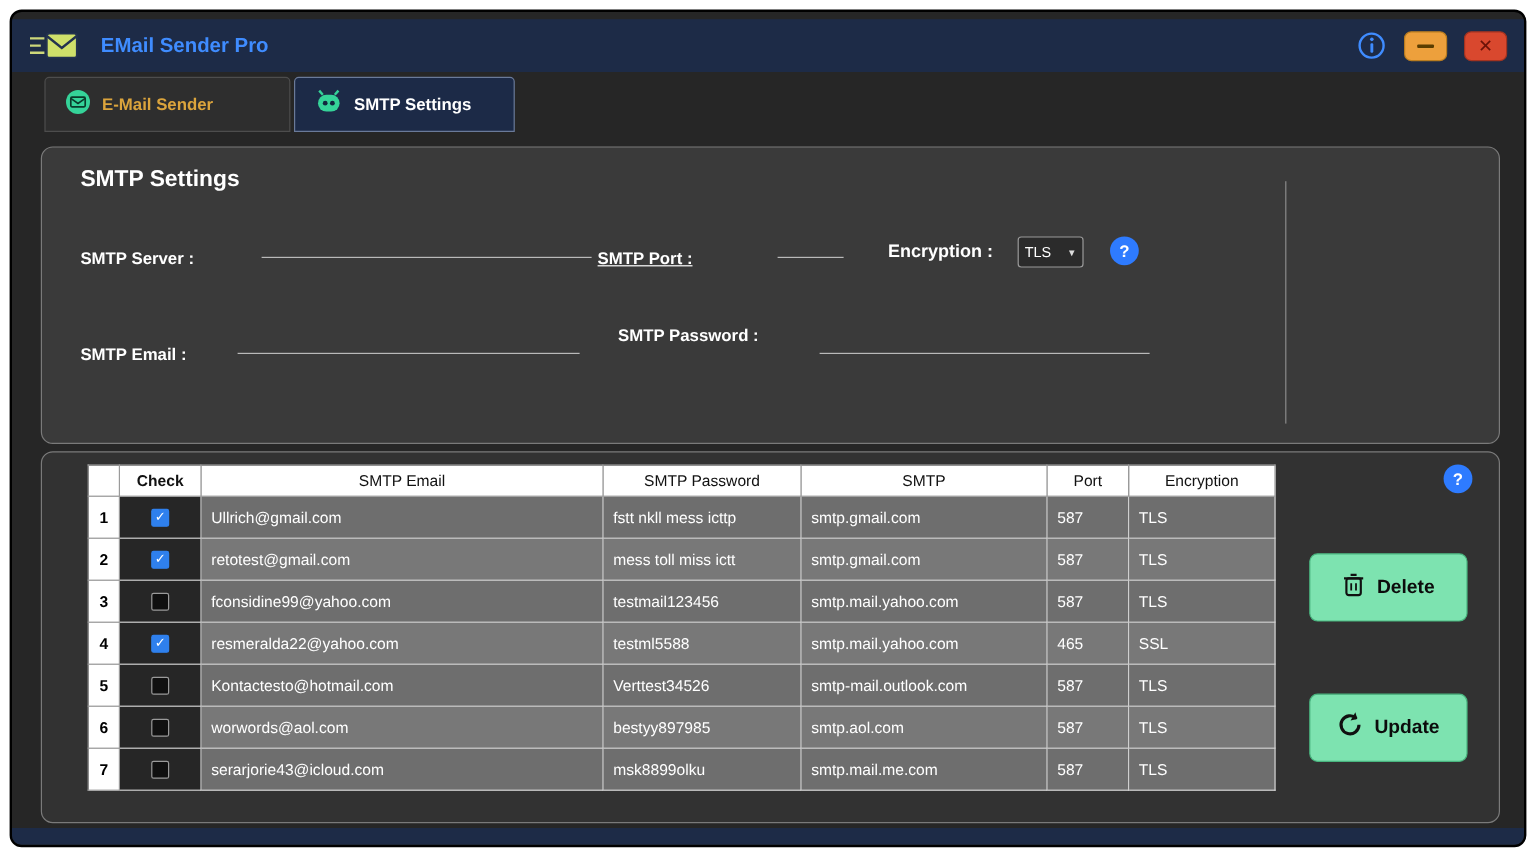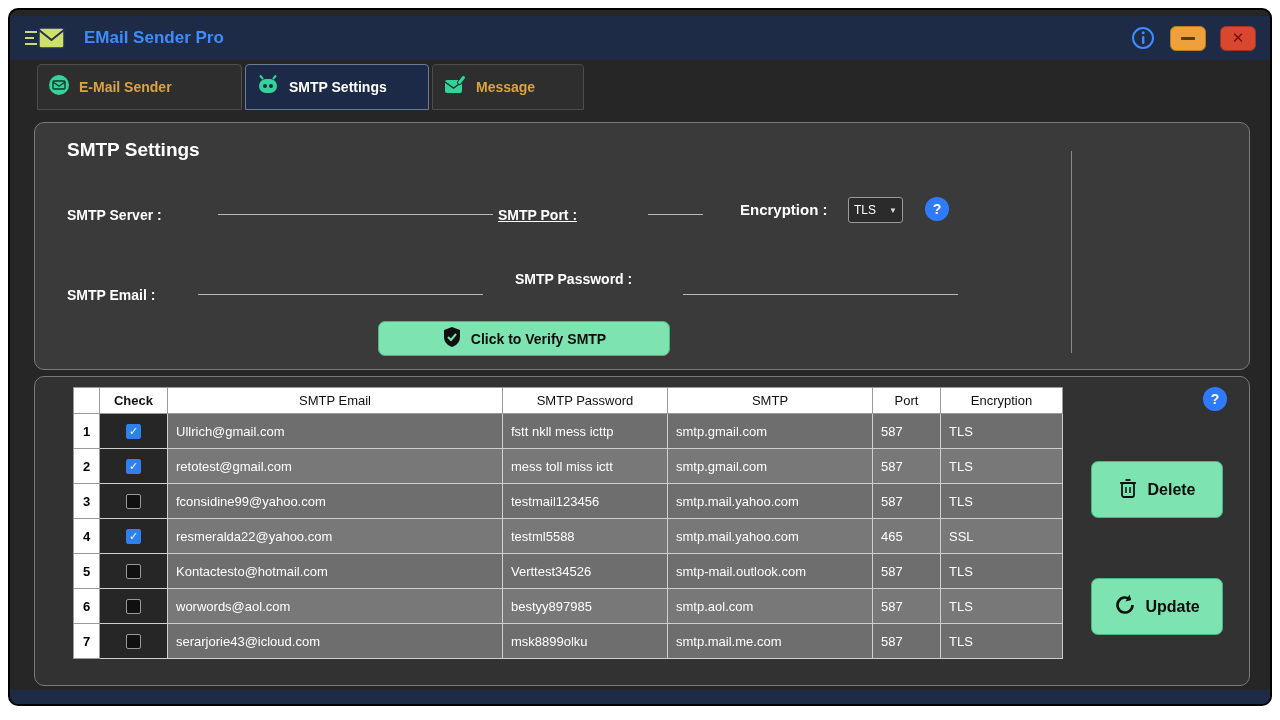--- a/index.html
+++ b/index.html
@@ -17,21 +17,21 @@
   .controls { position: absolute; right: 14px; top: 0; height: 44px; display: flex; align-items: center; gap: 14px; }
   .ctrl-info { width: 26px; height: 26px; display: flex; align-items: center; justify-content: center; cursor: pointer; }
   .ctrl-btn { width: 36px; height: 25px; border-radius: 6px; display: flex; align-items: center; justify-content: center; cursor: pointer; }
   .ctrl-min { background: #eda03c; border: 1px solid #b97c1f; }
   .ctrl-min .bar { width: 14px; height: 3px; background: #5a3d00; border-radius: 1px; }
   .ctrl-close { background: #d9482e; border: 1px solid #a33320; color: #6b1208; font-weight: bold; font-size: 15px; }
 
   
   .tabbar { position: absolute; left: 0; top: 54px; width: 100%; height: 48px; }
   .tab { position: absolute; top: 0; height: 46px; background: #2e2e2e; border: 1px solid #4d4d4d;
-    border-radius: 4px 4px 0 0; display: flex; align-items: center; gap: 9px; padding-left: 10px;
+    border-radius: 4px 4px 0 0; display: flex; align-items: center; gap: 9px; padding-left: 16px;
     cursor: pointer; }
   .tab .tab-label { font-size: 14px; font-weight: bold; color: #dba43c; }
   .tab.active { background: #1c2a47; border-color: #6a7a99; }
   .tab.active .tab-label { color: #ffffff; }
   .tab1 { left: 27px; width: 205px; }
   .tab2 { left: 235px; width: 184px; }
   .tab3 { left: 422px; width: 152px; }
 
   
   .panel { position: absolute; background: #3a3a3a; border: 1px solid #7a7a7a; border-radius: 10px; }
@@ -141,30 +141,20 @@
         <svg width="24" height="22" viewBox="0 0 24 22">
           <line x1="7" y1="5" x2="4" y2="1.5" stroke="#35d399" stroke-width="2"></line>
           <line x1="17" y1="5" x2="20" y2="1.5" stroke="#35d399" stroke-width="2"></line>
           <rect x="3" y="5" width="18" height="14" rx="7" fill="#35d399"></rect>
           <circle cx="9" cy="12" r="2" fill="#12263f"></circle>
           <circle cx="15" cy="12" r="2" fill="#12263f"></circle>
         </svg>
       </span>
       <span class="tab-label">SMTP Settings</span>
     </div>
-    <div class="tab tab3">
-      <span>
-        <svg width="24" height="22" viewBox="0 0 24 22">
-          <rect x="2" y="6" width="17" height="13" rx="2" fill="#35d399"></rect>
-          <path d="M2 8 l8.5 6 8.5-6" stroke="#0a3b2b" fill="none" stroke-width="1.5"></path>
-          <rect x="16.5" y="1" width="4" height="10" rx="1.2" fill="#35d399" stroke="#0a3b2b" stroke-width="1" transform="rotate(38 18.5 6)"></rect>
-        </svg>
-      </span>
-      <span class="tab-label">Message</span>
-    </div>
   </div>
 
   <div class="panel form-panel">
     <div class="form-heading">SMTP Settings</div>
 
     <div class="f-label lbl-server">SMTP Server :</div>
     <input class="u-input in-server" type="text" style="">
 
     <div class="f-label lbl-port">SMTP Port :</div>
     <input class="u-input in-port" type="text" style="">
@@ -175,29 +165,20 @@
       <span class="arrow">▼</span>
     </div>
     <div class="help-circle help1">?</div>
 
     <div class="f-label lbl-email">SMTP Email :</div>
     <input class="u-input in-email" type="text" style="">
 
     <div class="f-label lbl-pass">SMTP Password :</div>
     <input class="u-input in-pass" type="text" style="">
 
-    <div class="mint-btn verify-btn">
-      <span>
-        <svg width="20" height="22" viewBox="0 0 20 22">
-          <path d="M10 1 L18 4 V11 C18 16 14.5 19.5 10 21 C5.5 19.5 2 16 2 11 V4 Z" fill="#101010"></path>
-          <path d="M6 11 l3 3 5-6" stroke="#7de3b0" stroke-width="2" fill="none"></path>
-        </svg>
-      </span>
-      <span>Click to Verify SMTP</span>
-    </div>
 
     <div class="v-divider"></div>
 
   </div>
 
   <div class="panel table-panel">
     <table class="smtp-table">
       <colgroup>
         <col style="width:26px">
           <col style="width:68px">

